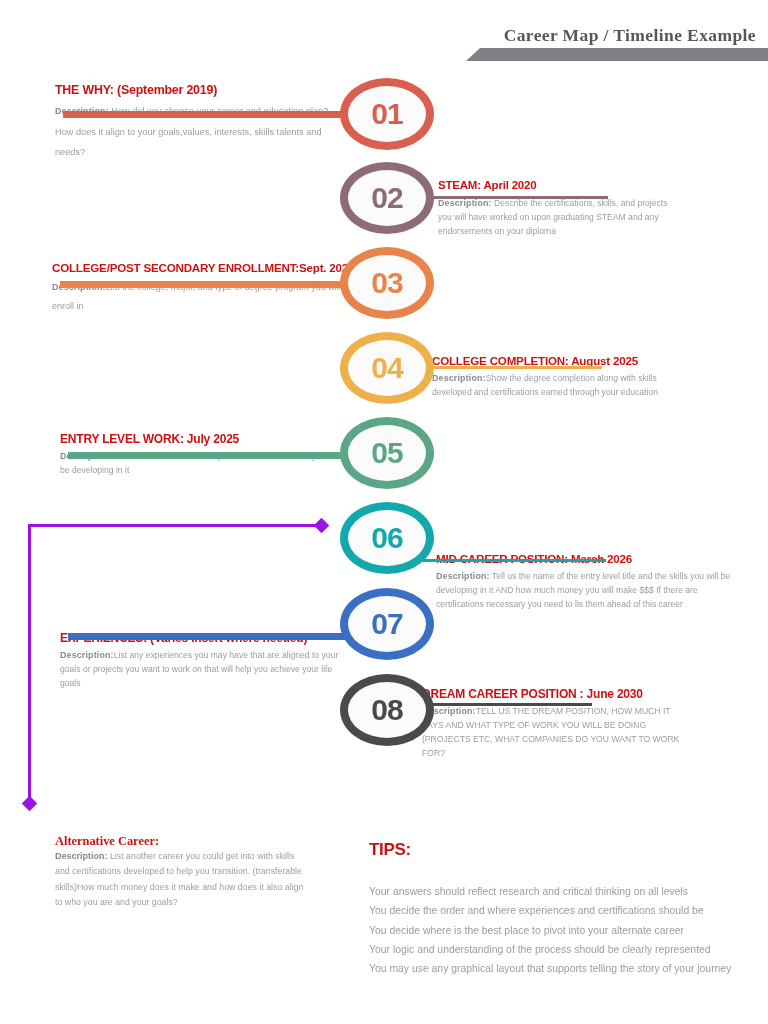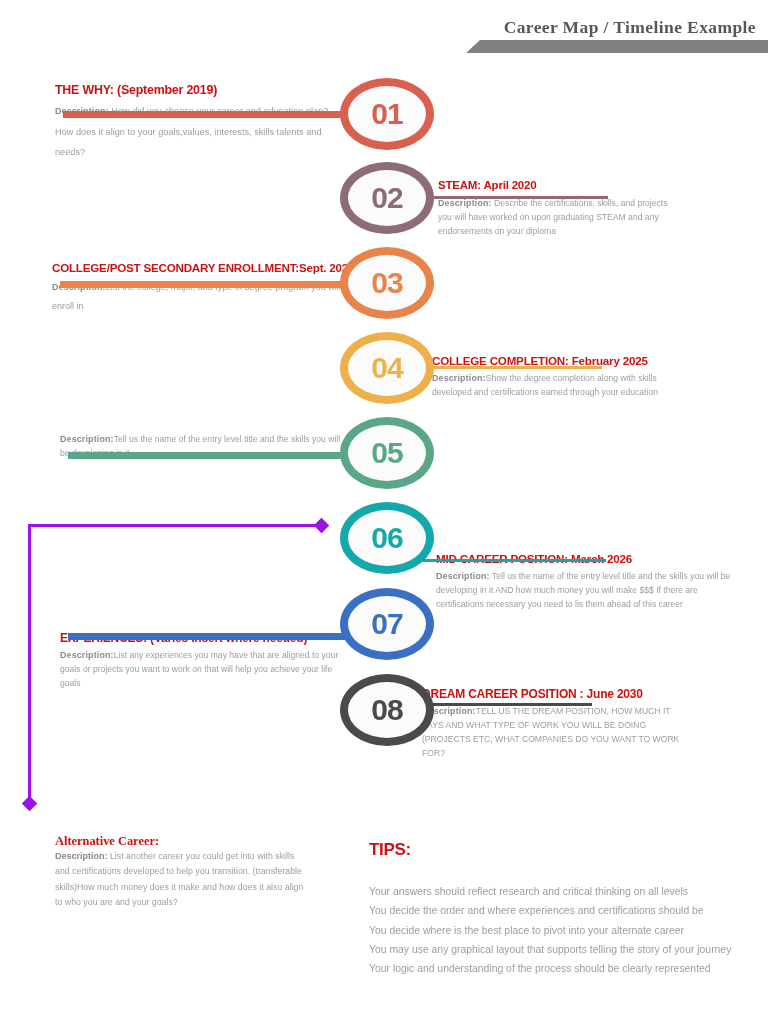--- a/index.html
+++ b/index.html
@@ -7,21 +7,21 @@
     width:768px;height:1024px;
     background:#ffffff;
     font-family:"Liberation Sans", sans-serif;
     position:relative;
     overflow:hidden;
     color:#8d9095;
   }
   .page{position:relative;width:768px;height:1024px;background:#fff;}
 
   
-  .header{position:absolute;top:4px;left:0;width:768px;height:58px;}
+  .header{position:absolute;top:12px;left:0;width:768px;height:58px;}
   .header-title{
     position:absolute;right:12px;top:13px;
     font-family:"Liberation Serif", serif;
     font-size:17.5px;font-weight:700;color:#555759;
     letter-spacing:.4px;white-space:nowrap;
   }
   .header-bar{
     position:absolute;left:466px;top:36px;width:302px;height:13px;
     background:#7f8184;
     clip-path:polygon(14px 0,302px 0,302px 13px,0 13px);
@@ -149,28 +149,29 @@
       <div class="conn" style="background: rgb(232, 131, 74); top: 281px; left: 60px; width: 294px; z-index: 2;"></div>
       <div class="block b3" style="left: 52px; top: 261px; width: 300px;">
         <div class="title">COLLEGE/POST SECONDARY ENROLLMENT:Sept. 2020</div>
         <div class="desc"><b>Description:</b><span>List the college, major, and type of degree program you will enroll in</span></div>
       </div>
       <div class="node" style="top: 332px; border: 8px solid rgb(238, 176, 74);">
         <span style="color: rgb(238, 176, 74);">04</span>
       </div>
       <div class="conn" style="background: rgb(238, 176, 74); top: 366px; left: 398px; width: 204px; height: 3px; z-index: 2;"></div>
       <div class="block b4" style="left: 432px; top: 354px; width: 250px;">
-        <div class="title">COLLEGE COMPLETION: February 2025</div>
+        <div class="title">COLLEGE COMPLETION: August 2025</div>
         <div class="desc"><b>Description:</b><span>Show the degree completion along with skills developed and certifications earned through your education</span></div>
       </div>
       <div class="node" style="top: 417px; border: 8px solid rgb(91, 166, 134);">
         <span style="color: rgb(91, 166, 134);">05</span>
       </div>
       <div class="conn" style="background: rgb(91, 166, 134); top: 452px; left: 68px; width: 286px; z-index: 2;"></div>
       <div class="block b5" style="left: 60px; top: 432px; width: 290px;">
+        <div class="title">ENTRY LEVEL WORK: July 2025</div>
         <div class="desc"><b>Description:</b><span>Tell us the name of the entry level title and the skills you will be developing in it</span></div>
       </div>
       <div class="node" style="top: 502px; border: 8px solid rgb(19, 168, 171);">
         <span style="color: rgb(19, 168, 171);">06</span>
       </div>
       <div class="conn" style="background: rgb(19, 168, 171); top: 559px; left: 398px; width: 208px; height: 3px; z-index: 2;"></div>
       <div class="block b6" style="left: 436px; top: 552px; width: 300px;">
         <div class="title">MID CAREER POSITION: March 2026</div>
         <div class="desc"><b>Description:</b><span> Tell us the name of the entry level title and the skills you will be developing in it AND how much money you will make $$$  If there are certifications necessary you need to lis them ahead of this career</span></div>
       </div>
@@ -198,18 +199,18 @@
       <b>Description:</b><span> List another career you could get into with skills and certifications developed to help you transition. (transferable skills)How much money does it make and how does it also align to who you are and your goals?</span>
     </div>
   </div>
 
   <div class="tips">
     <div class="tips-title">TIPS:</div>
     <ul id="tips-list">
         <li>Your answers should reflect research and critical thinking on all levels</li>
         <li>You decide the order and where experiences and certifications should be</li>
         <li>You decide where is the best place to pivot into your alternate career</li>
+        <li>Your logic and understanding of the process should be clearly represented</li>
         <li>You may use any graphical layout that supports telling the story of your journey</li>
-        <li>Your logic and understanding of the process should be clearly represented</li>
       </ul>
   </div>
 
 </div>
 
 </body></html>

